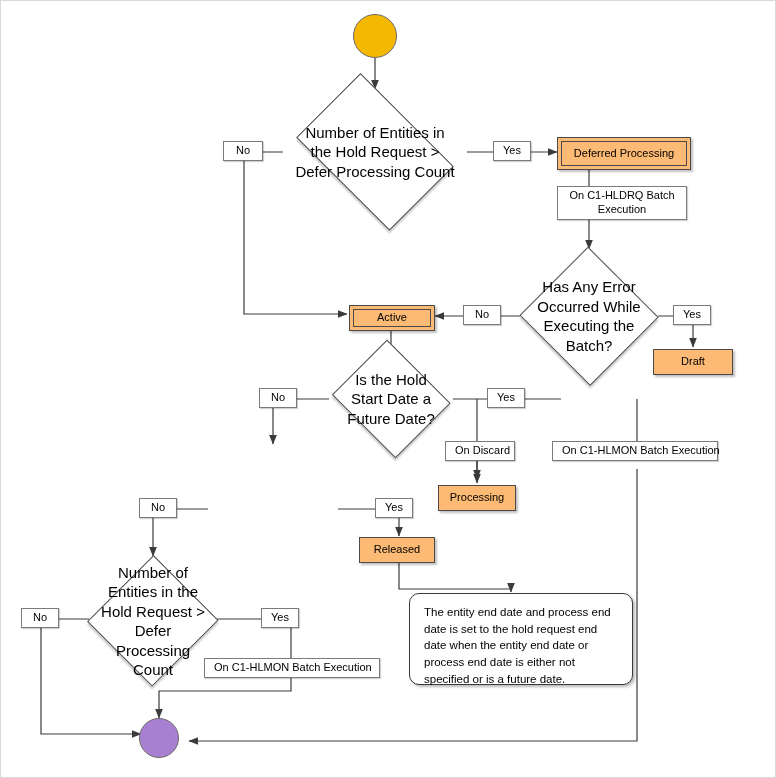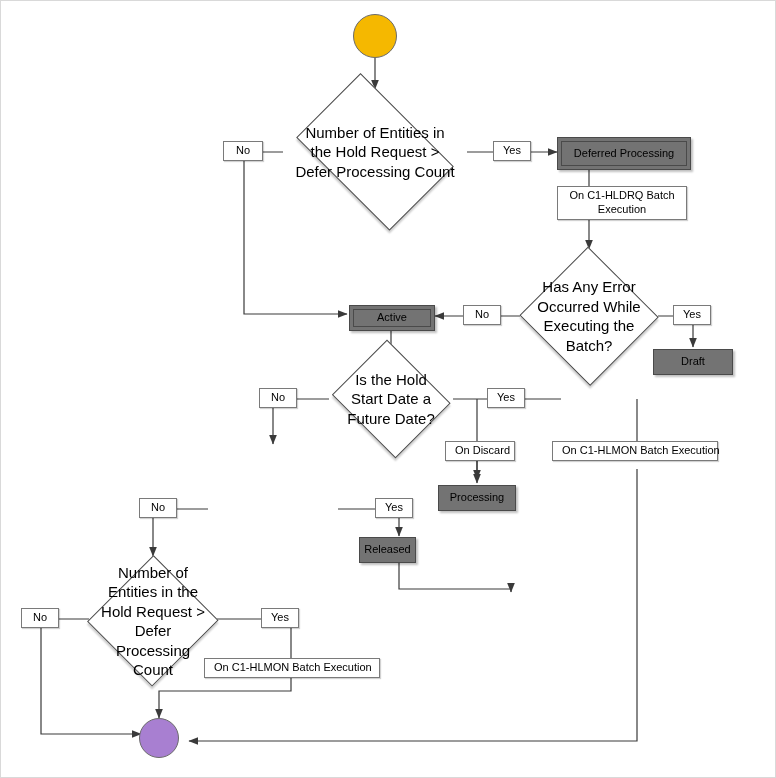--- a/index.html
+++ b/index.html
@@ -32,21 +32,21 @@
   
   .circle {
     border-radius: 50%;
     border: 1px solid #6b6b6b;
   }
   .start-circle { background: #f5b800; }
   .end-circle { background: #a87fd1; }
 
   
   .box {
-    background: #737373;
+    background: #fdba74;
     border: 1px solid #4a4a4a;
     box-shadow: 2px 2px 2px rgba(0,0,0,0.25);
     display: flex;
     align-items: center;
     justify-content: center;
     text-align: center;
     font-size: 11px;
     color: #000000;
     line-height: 1.25;
   }
@@ -204,24 +204,25 @@
 
   <div class="diamond" style="left:88px; top:555px; width:128px; height:130px;">
     <div class="shape"></div>
     <div class="dtext">Number of Entities in the Hold Request &gt; Defer Processing Count</div>
   </div>
 
   <div class="node box" style="left:437px; top:484px; width:78px; height:26px;">
     <span>Processing</span>
   </div>
 
-  <div class="node box" style="left:358px; top:536px; width:57px; height:26px;">
+  <div class="node box" style="left:358px; top:536px; width:76px; height:26px;">
     <span>Released</span>
   </div>
 
+  <div class="node note" style="left:408px; top:592px; width:224px; height:92px;">The entity end date and process end date is set to the hold request end date when the entity end date or process end date is either not specified or is a future date.</div>
 
   <div class="node circle end-circle" style="left:138px; top:717px; width:40px; height:40px;"></div>
 
   <div class="edge-label boxed" style="left:222px; top:140px; width:40px;">No</div>
   <div class="edge-label boxed" style="left:492px; top:140px; width:38px;">Yes</div>
 
   <div class="edge-label boxed" style="left:556px; top:185px; width:130px; white-space:normal;">On C1-HLDRQ Batch Execution</div>
 
   <div class="edge-label boxed" style="left:462px; top:304px; width:38px;">No</div>
   <div class="edge-label boxed" style="left:672px; top:304px; width:38px;">Yes</div>

